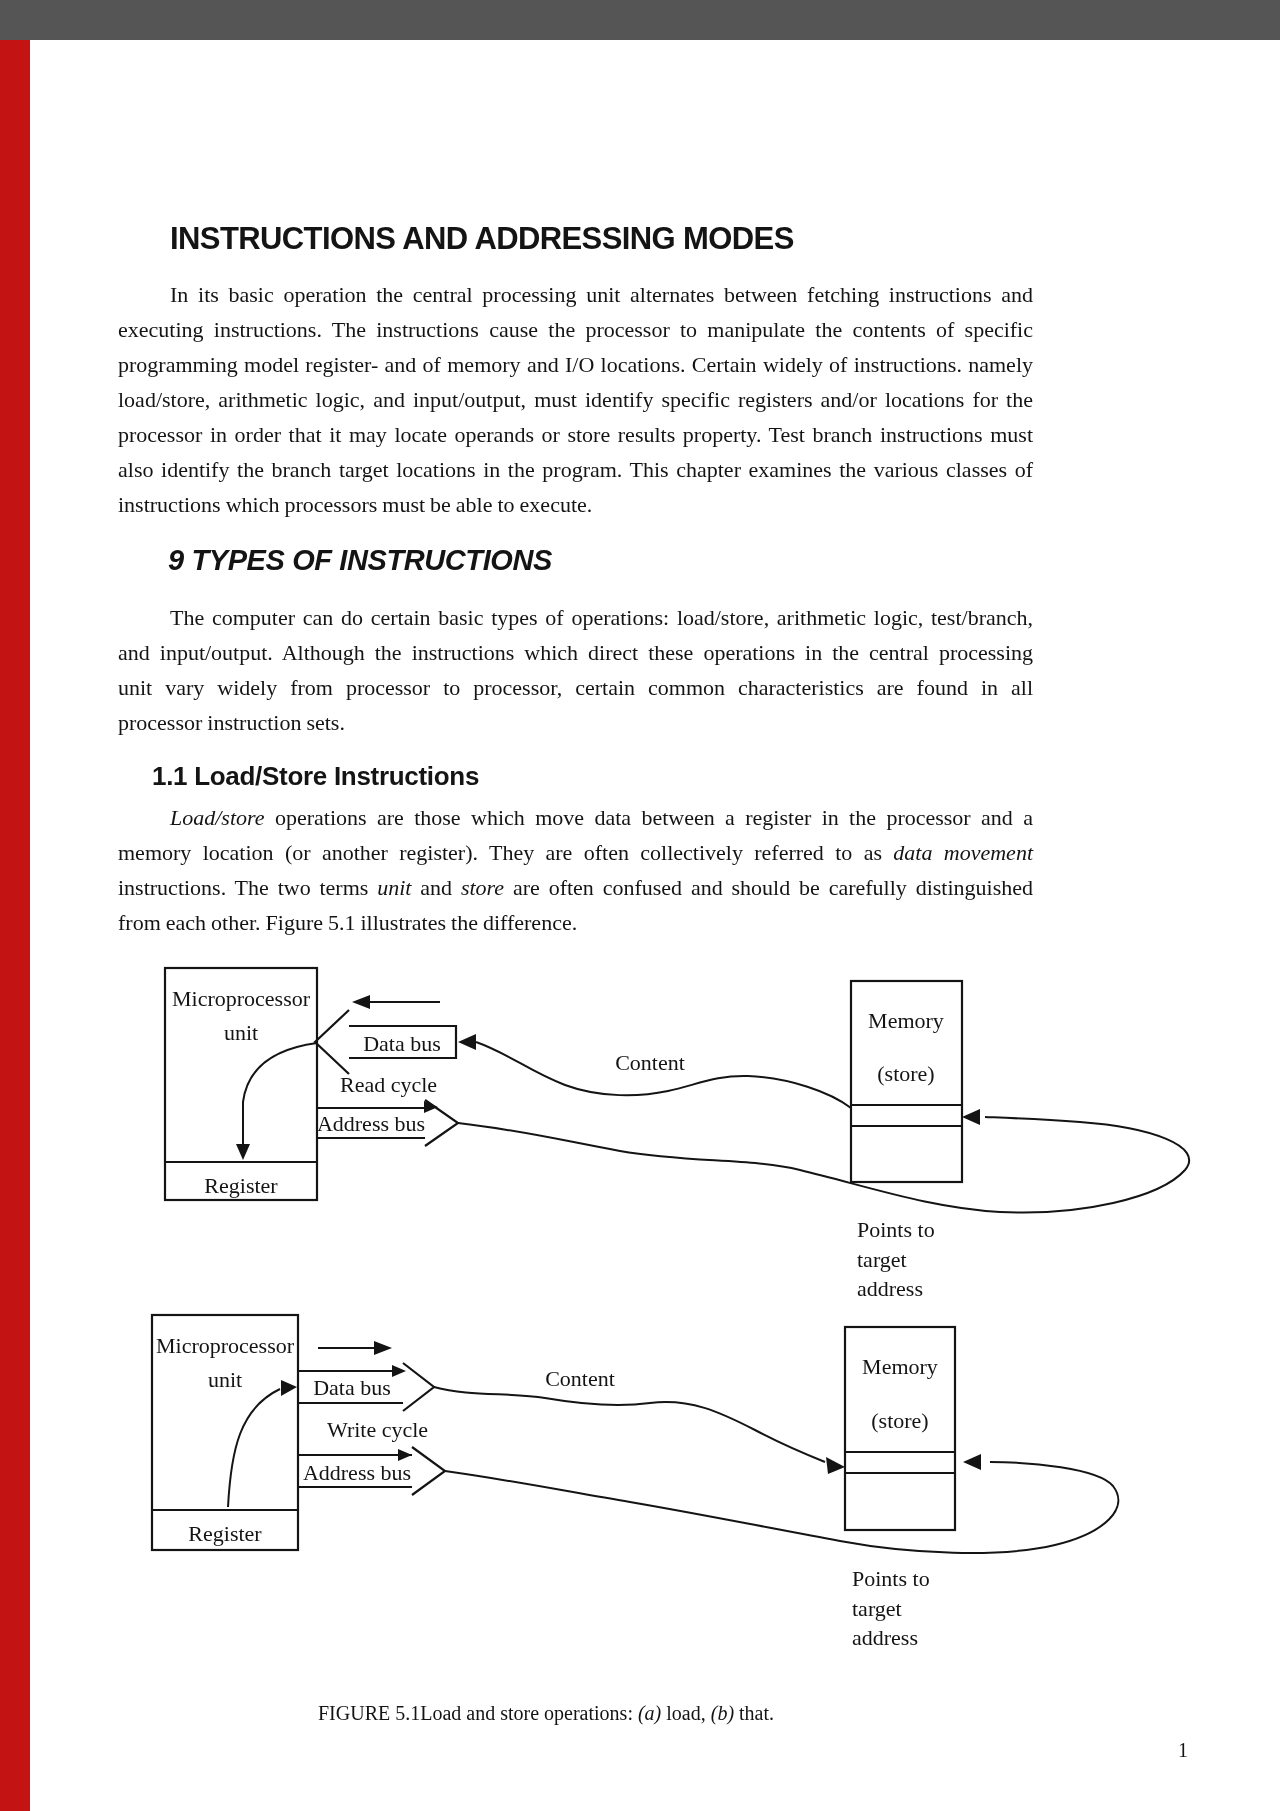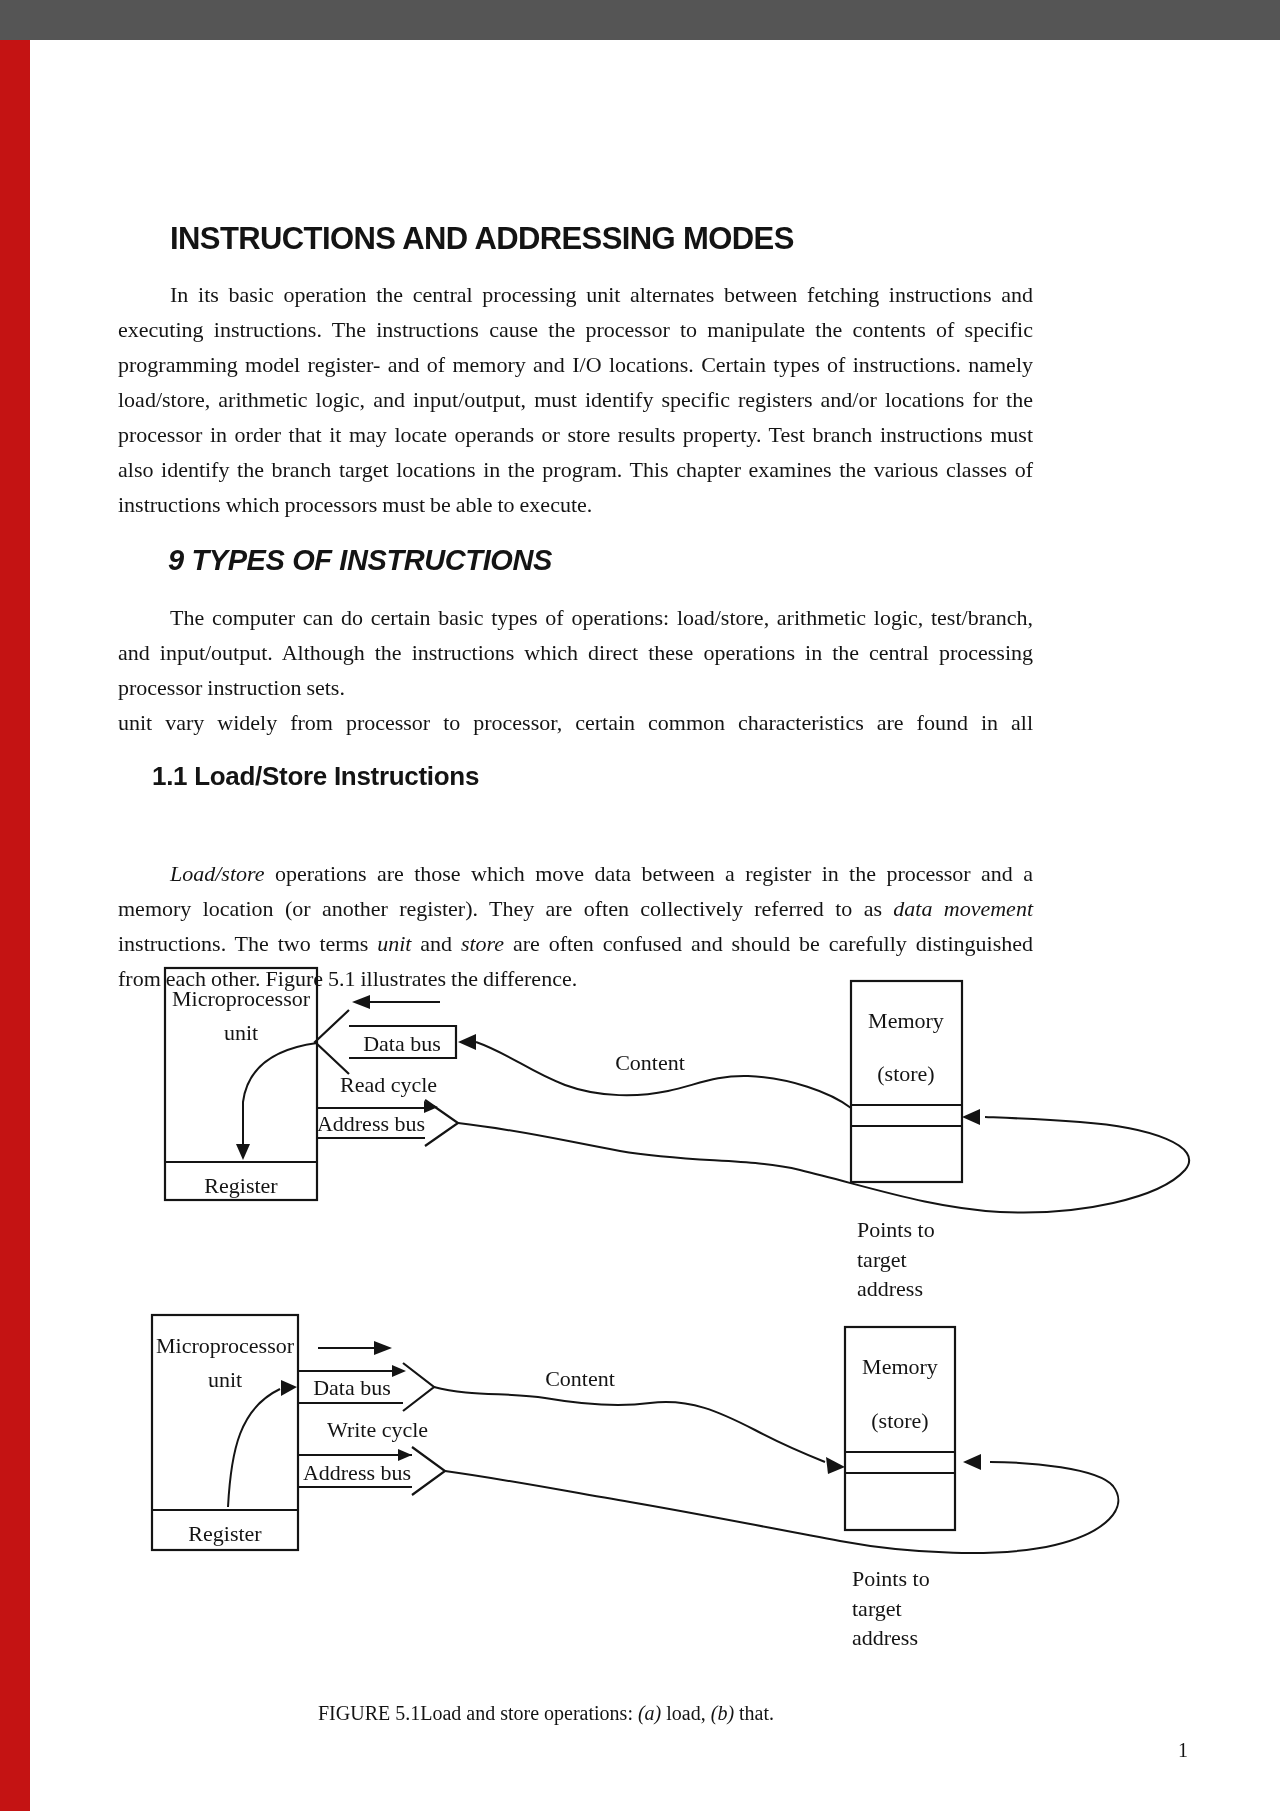--- a/index.html
+++ b/index.html
@@ -24,21 +24,21 @@
     position:absolute; left:152px; top:721px;
     font-family:"Liberation Sans", sans-serif; font-weight:bold;
     font-size:26px; letter-spacing:-0.3px; white-space:nowrap;
   }
   .para {
     position:absolute; left:118px; width:915px;
     font-size:22px; line-height:35px; word-spacing:-0.5px;
   }
   .p1 { top:237px; }
   .p2 { top:560px; }
-  .p3 { top:816px; }
+  .p3 { top:760px; }
   .jline { text-align:justify; text-align-last:justify; }
   .jline.jfirst { text-indent:52px; }
   .jline.jlast { text-align-last:left; }
   .fig-svg { position:absolute; left:100px; }
   .svg-a { top:920px; }
   .svg-b { top:1268px; }
   .caption {
     position:absolute; left:318px; top:1662px;
     font-size:20px; white-space:nowrap;
   }
@@ -52,34 +52,34 @@
 <body>
 
 <div class="page">
   <div class="edge-stripe" style="background:#c41313;"></div>
 
   <div class="h1">INSTRUCTIONS AND ADDRESSING MODES</div>
 
   <div class="para p1">
       <div class="jline jfirst">In its basic operation the central processing unit alternates between fetching instructions and</div>
       <div class="jline">executing instructions. The instructions cause the processor to manipulate the contents of specific</div>
-      <div class="jline">programming model register- and of memory and I/O locations. Certain types of instructions. namely</div>
+      <div class="jline">programming model register- and of memory and I/O locations. Certain widely of instructions. namely</div>
       <div class="jline">load/store, arithmetic logic, and input/output, must identify specific registers and/or locations for the</div>
       <div class="jline">processor in order that it may locate operands or store results property. Test branch instructions must</div>
       <div class="jline">also identify the branch target locations in the program. This chapter examines the various classes of</div>
       <div class="jline jlast">instructions which processors must be able to execute.</div>
     </div>
 
   <div class="h2">9 TYPES OF INSTRUCTIONS</div>
 
   <div class="para p2">
       <div class="jline jfirst">The computer can do certain basic types of operations: load/store, arithmetic logic, test/branch,</div>
       <div class="jline">and input/output. Although the instructions which direct these operations in the central processing</div>
+      <div class="jline">unit vary widely from processor to processor, certain common characteristics are found in all</div>
       <div class="jline jlast">processor instruction sets.</div>
-      <div class="jline">unit vary widely from processor to processor, certain common characteristics are found in all</div>
     </div>
 
   <div class="h3">1.1 Load/Store Instructions</div>
 
   <div class="para p3">
       <div class="jline jfirst"><i>Load/store</i><span> operations are those which move data between a register in the processor and a</span></div>
       <div class="jline"><span>memory location (or another register). They are often collectively referred to as </span><i>data movement</i></div>
       <div class="jline"><span>instructions. The two terms </span><i>unit</i><span> and </span><i>store</i><span> are often confused and should be carefully distinguished</span></div>
       <div class="jline jlast"><span>from each other. Figure 5.1 illustrates the difference.</span></div>
     </div>

